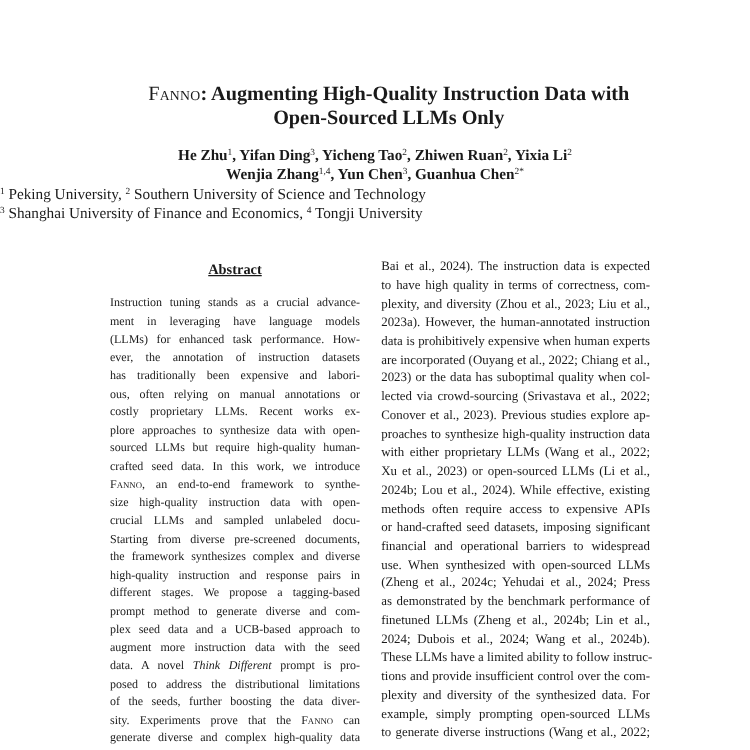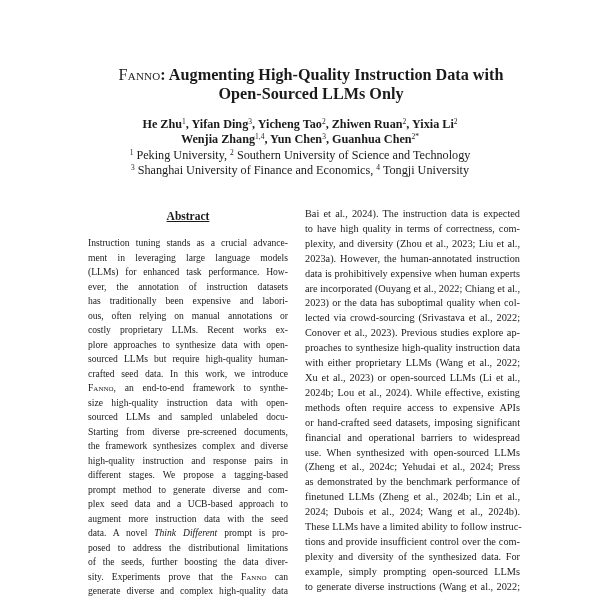--- a/index.html
+++ b/index.html
@@ -3,21 +3,21 @@
 <meta charset="utf-8">
 <style>
   html, body { margin: 0; padding: 0; background: #ffffff; }
   body { width: 600px; height: 600px; overflow: hidden; position: relative;
          font-family: "Liberation Serif", "DejaVu Serif", serif; color: #1a1a1a; }
   .title { position: absolute; left: 0; width: 600px; top: 66px; text-align: center;
            font-weight: bold; font-size: 16.2px; line-height: 19px; padding-left: 11px; }
   .title .sc { font-variant: small-caps; font-weight: normal; letter-spacing: 0.2px; }
   .authors { position: absolute; left: 0; width: 600px; top: 117px; text-align: center;
              font-weight: bold; font-size: 12.2px; line-height: 15px; }
-  .affil { position: absolute; left: 0; width: 600px; top: 148px; text-align: center;
+  .affil { position: absolute; left: 0; width: 600px; top: 148px; text-align: left;
            font-size: 12.2px; line-height: 15px; }
   sup { font-size: 7.5px; vertical-align: 4px; line-height: 0; font-weight: normal; }
   .abs-head { position: absolute; left: 88px; width: 200px; top: 210px; text-align: center;
               font-weight: bold; font-size: 11.5px; text-decoration: underline; }
   .col { position: absolute; font-size: 9.6px; line-height: 14.5px; text-align: justify; }
   .col .ln { display: block; white-space: nowrap; text-align-last: justify; overflow: visible; }
   .left { left: 88px; width: 200px; top: 236px; }
   .right { left: 305px; width: 215px; top: 207px; font-size: 10.3px; line-height: 14.9px; }
   .sc { font-variant: small-caps; }
   em { font-style: italic; }
@@ -53,32 +53,32 @@
   <div>
     <sup>3</sup> <span>Shanghai University of Finance and Economics</span>,
     <sup>4</sup> <span>Tongji University</span>
   </div>
 </div>
 
 <div class="abs-head">Abstract</div>
 
 <div class="col left" id="abstract-col">
     <span class="ln">Instruction tuning stands as a crucial advance-</span>
-    <span class="ln">ment in leveraging large language models</span>
+    <span class="ln">ment in leveraging have language models</span>
     <span class="ln">(LLMs) for enhanced task performance. How-</span>
     <span class="ln">ever, the annotation of instruction datasets</span>
     <span class="ln">has traditionally been expensive and labori-</span>
     <span class="ln">ous, often relying on manual annotations or</span>
     <span class="ln">costly proprietary LLMs.  Recent works ex-</span>
     <span class="ln">plore approaches to synthesize data with open-</span>
     <span class="ln">sourced LLMs but require high-quality human-</span>
     <span class="ln">crafted seed data. In this work, we introduce</span>
     <span class="ln"><span class="sc">Fanno</span>, an end-to-end framework to synthe-</span>
     <span class="ln">size high-quality instruction data with open-</span>
-    <span class="ln">sourced LLMs and sampled unlabeled docu-</span>
+    <span class="ln">crucial LLMs and sampled unlabeled docu-</span>
     <span class="ln">Starting from diverse pre-screened documents,</span>
     <span class="ln">the framework synthesizes complex and diverse</span>
     <span class="ln">high-quality instruction and response pairs in</span>
     <span class="ln">different stages. We propose a tagging-based</span>
     <span class="ln">prompt method to generate diverse and com-</span>
     <span class="ln">plex seed data and a UCB-based approach to</span>
     <span class="ln">augment more instruction data with the seed</span>
     <span class="ln">data. A novel <em>Think Different</em> prompt is pro-</span>
     <span class="ln">posed to address the distributional limitations</span>
     <span class="ln">of the seeds, further boosting the data diver-</span>

